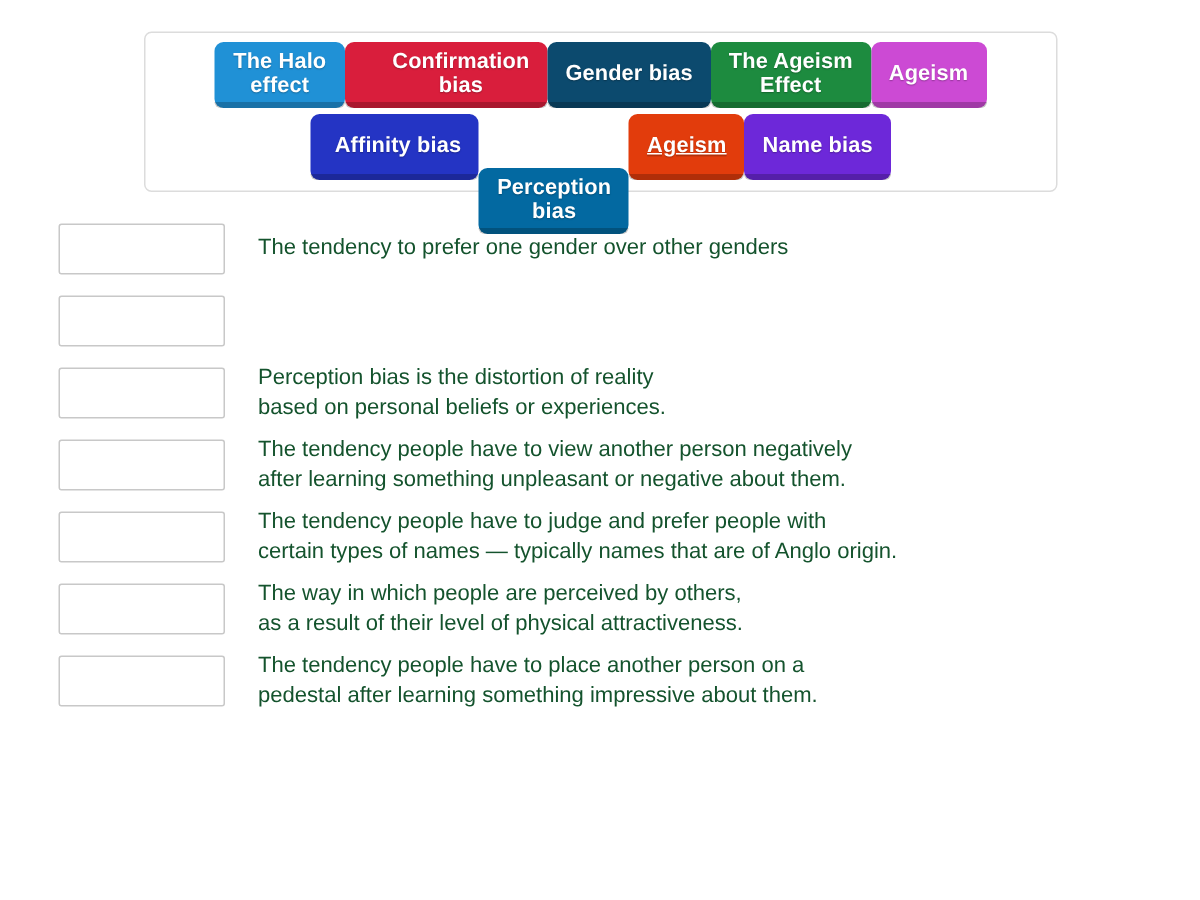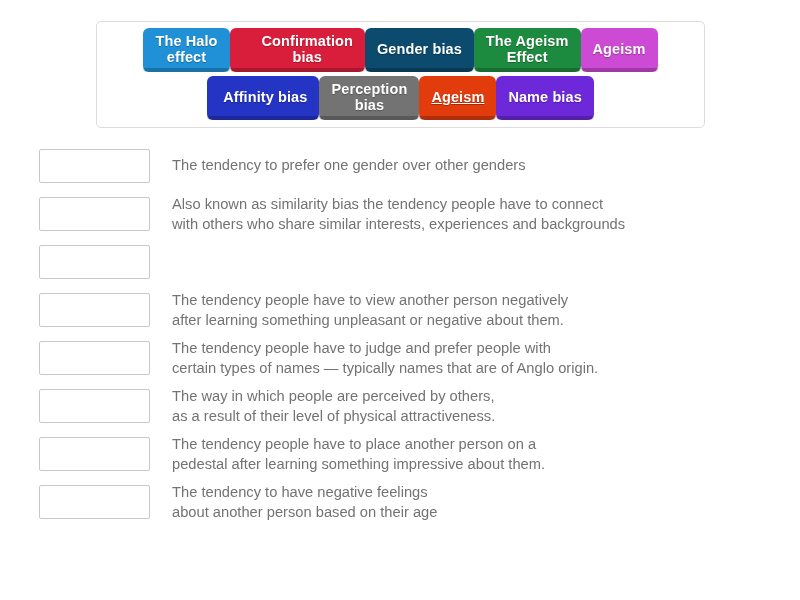--- a/index.html
+++ b/index.html
@@ -95,21 +95,21 @@
     background: #ffffff;
     border: 1px solid #c8c8c8;
     border-radius: 2px;
     cursor: pointer;
   }
 
   .def-text {
     margin-left: 22px;
     font-size: 14.7px;
     line-height: 19.5px;
-    color: #737373;
+    color: #14532d;
     white-space: pre-line;
     padding-top: 1px;
   }
   .def-row.one-line .def-text { padding-top: 10px; }
 </style>
 </head>
 <body>
 
 <div class="page">
 
@@ -119,39 +119,39 @@
 effect</div>
         <div class="tile" style="background: rgb(217, 30, 60); padding-left: 32px;">Confirmation
 bias</div>
         <div class="tile" style="background: #0c4a6e;">Gender bias</div>
         <div class="tile" style="background: rgb(29, 139, 63);">The Ageism
 Effect</div>
         <div class="tile" style="background: rgb(204, 74, 212);">Ageism</div>
       </div>
     <div class="tile-row row-2">
         <div class="tile" style="background: rgb(36, 52, 196); padding-left: 16px;">Affinity bias</div>
-        <div class="tile" style="background: #737373;">Perception
+        <div class="tile" style="background: #0369a1; margin-top: 36px;">Perception
 bias</div>
         <div class="tile" style="background: rgb(226, 60, 12); text-decoration: underline;">Ageism</div>
         <div class="tile" style="background: #6d28d9;">Name bias</div>
       </div>
   </div>
 
   <div class="defs">
       <div class="def-row one-line">
         <div class="drop-box"></div>
         <div class="def-text">The tendency to prefer one gender over other genders</div>
       </div>
       <div class="def-row">
         <div class="drop-box"></div>
-        <div class="def-text">Also known as similarity bias the tendency people have to connect
-with others who share similar interests, experiences and backgrounds</div>
       </div>
       <div class="def-row">
         <div class="drop-box"></div>
+        <div class="def-text">Perception bias is the distortion of reality
+based on personal beliefs or experiences.</div>
       </div>
       <div class="def-row">
         <div class="drop-box"></div>
         <div class="def-text">The tendency people have to view another person negatively
 after learning something unpleasant or negative about them.</div>
       </div>
       <div class="def-row">
         <div class="drop-box"></div>
         <div class="def-text">The tendency people have to judge and prefer people with
 certain types of names — typically names that are of Anglo origin.</div>
@@ -159,20 +159,15 @@
       <div class="def-row">
         <div class="drop-box"></div>
         <div class="def-text">The way in which people are perceived by others,
 as a result of their level of physical attractiveness.</div>
       </div>
       <div class="def-row">
         <div class="drop-box"></div>
         <div class="def-text">The tendency people have to place another person on a
 pedestal after learning something impressive about them.</div>
       </div>
-      <div class="def-row">
-        <div class="drop-box"></div>
-        <div class="def-text">The tendency to have negative feelings
-about another person based on their age</div>
-      </div>
     </div>
 
 </div>
 
 </body></html>

